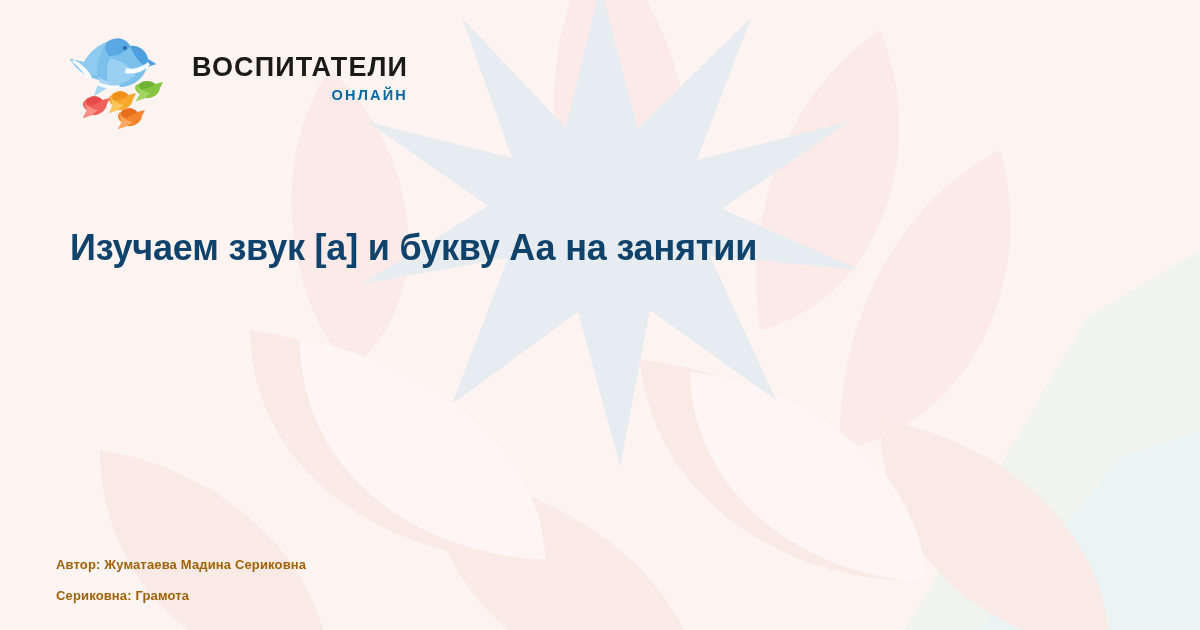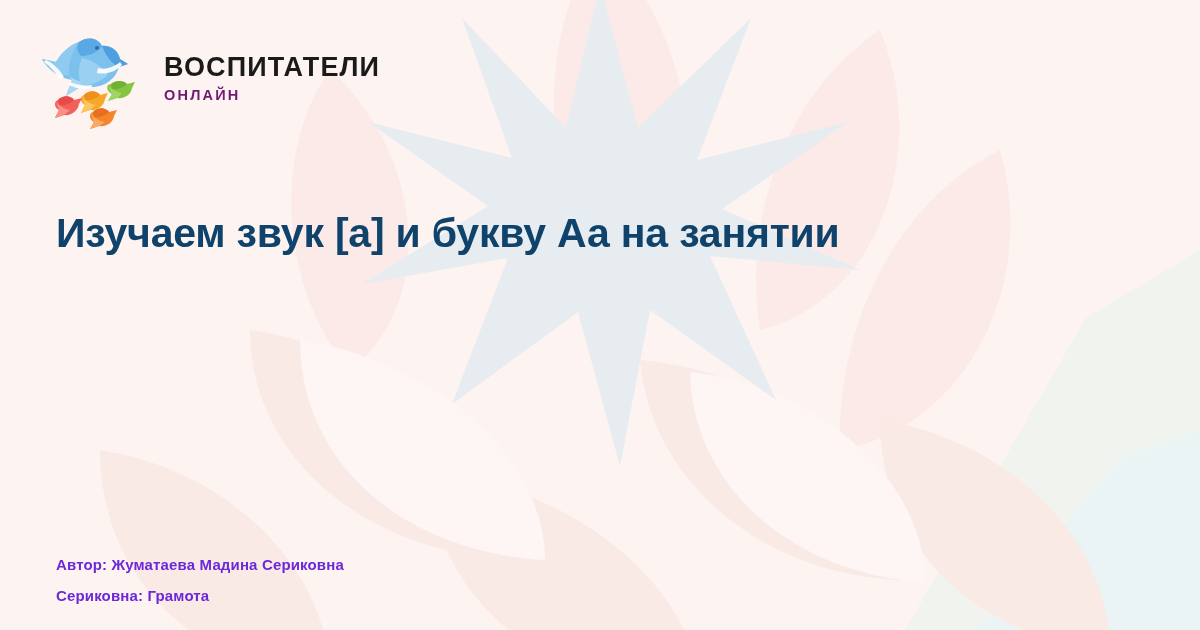--- a/index.html
+++ b/index.html
@@ -28,25 +28,26 @@
     position: absolute;
     inset: 0;
     width: 1200px;
     height: 630px;
     pointer-events: none;
   }
 
   
   .logo-block {
     position: absolute;
-    left: 36px;
+    left: 64px;
     top: 34px;
     display: flex;
     align-items: center;
     height: 96px;
+    text-align: right;
   }
   .logo-mark {
     width: 112px;
     height: 96px;
     position: relative;
     flex: 0 0 auto;
   }
   .logo-wordmark {
     margin-left: 16px;
     display: flex;
@@ -63,52 +64,52 @@
     color: #1a1a1a;
     white-space: nowrap;
   }
   .brand-sub {
     font-family: "Liberation Sans", "DejaVu Sans", sans-serif;
     font-weight: 700;
     font-size: 14.5px;
     letter-spacing: 2.2px;
     line-height: 1;
     margin-top: 7px;
-    color: #701a75;
+    color: #0369a1;
     white-space: nowrap;
   }
 
   
   .title {
     position: absolute;
     left: 56px;
     top: 202px;
     width: 930px;
-    margin: 0;
-    font-family: "Liberation Sans", "DejaVu Sans", sans-serif;
-    font-weight: 700;
-    font-size: 41px;
+    margin: 14px;
+    font-family: "Liberation Sans", "DejaVu Sans", sans-serif;
+    font-weight: 700;
+    font-size: 36px;
     line-height: 63px;
     letter-spacing: -0.2px;
     color: #10436c;
   }
 
   
   .meta {
     position: absolute;
     left: 56px;
     top: 549px;
   }
   .meta-line {
     font-family: "Liberation Sans", "DejaVu Sans", sans-serif;
     font-weight: 700;
-    font-size: 15px;
+    font-size: 13px;
     line-height: 31px;
     letter-spacing: 0.15px;
-    color: #6d28d9;
+    color: #a16207;
     white-space: nowrap;
   }
 </style>
 </head>
 <body>
 
 <div class="card">
 
   <svg class="bg-layer" viewBox="0 0 1200 630" xmlns="http://www.w3.org/2000/svg" aria-hidden="true">
     <defs>

